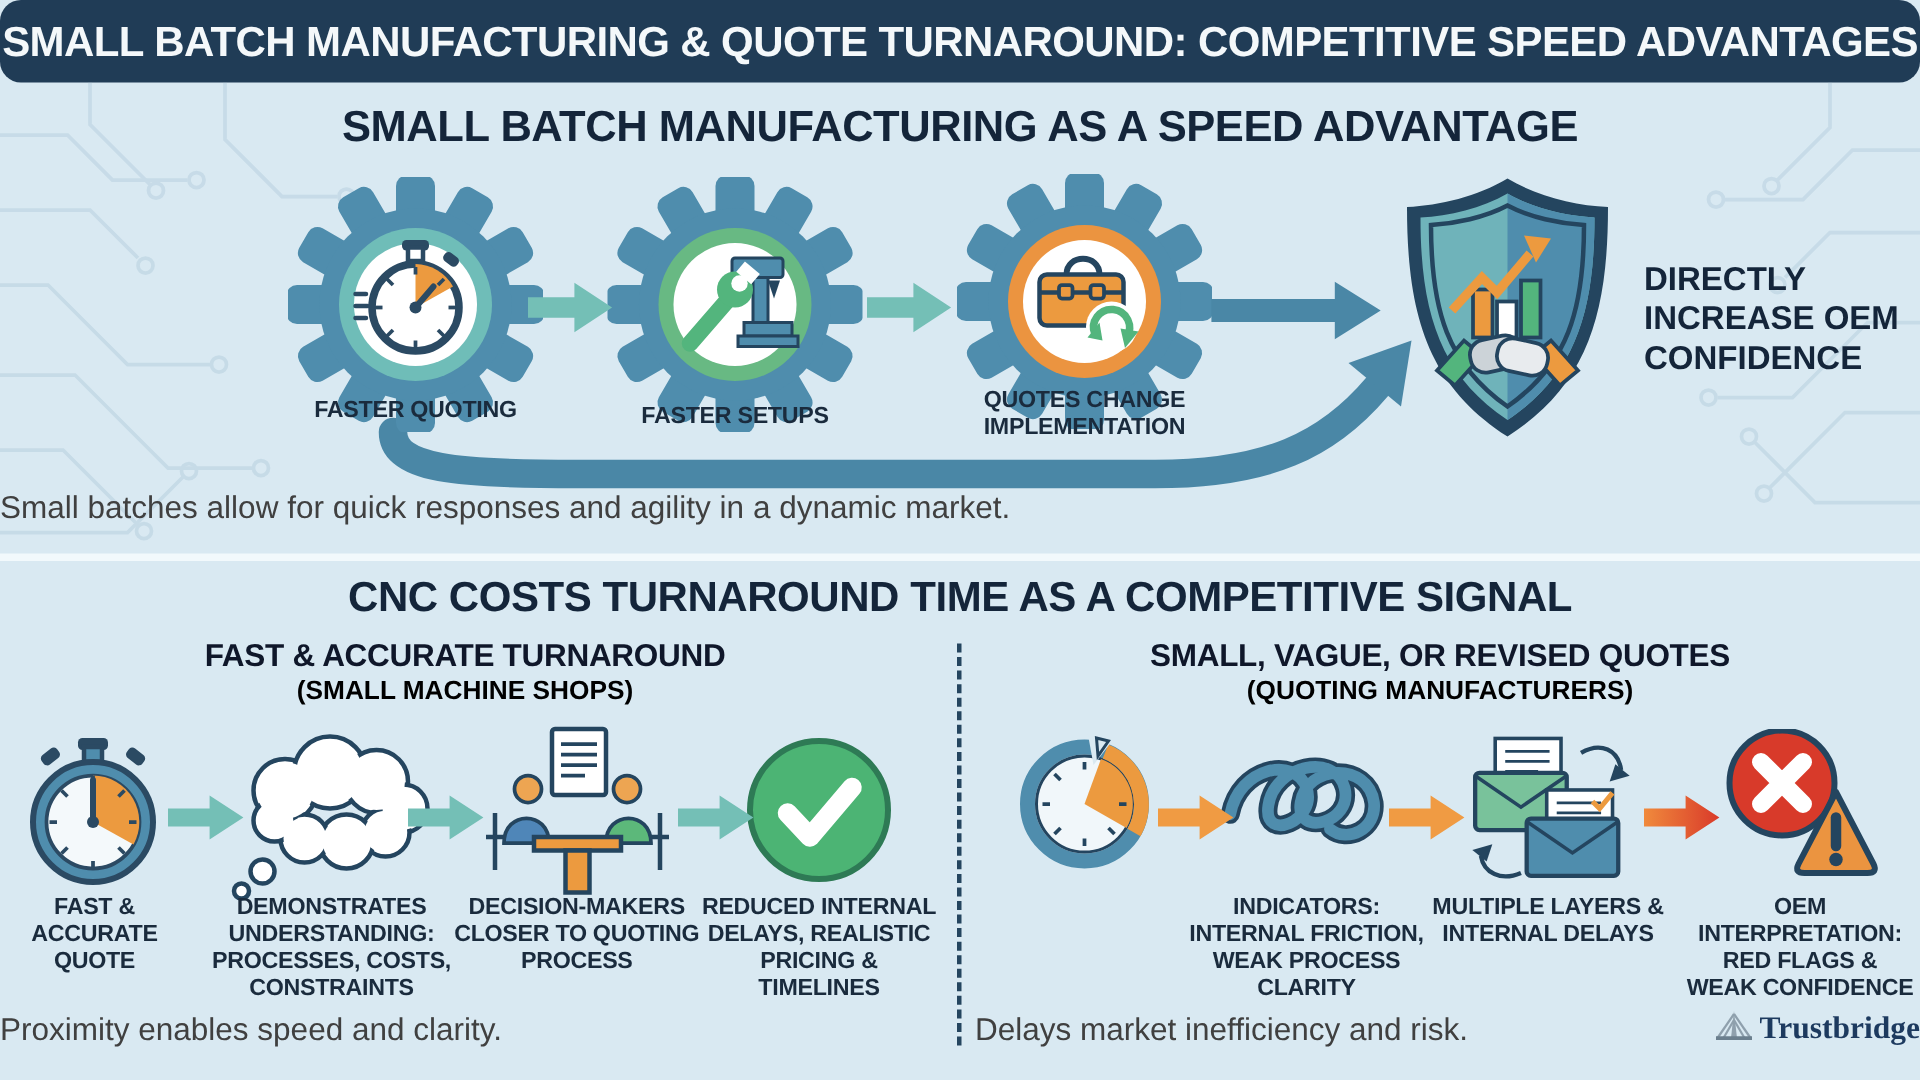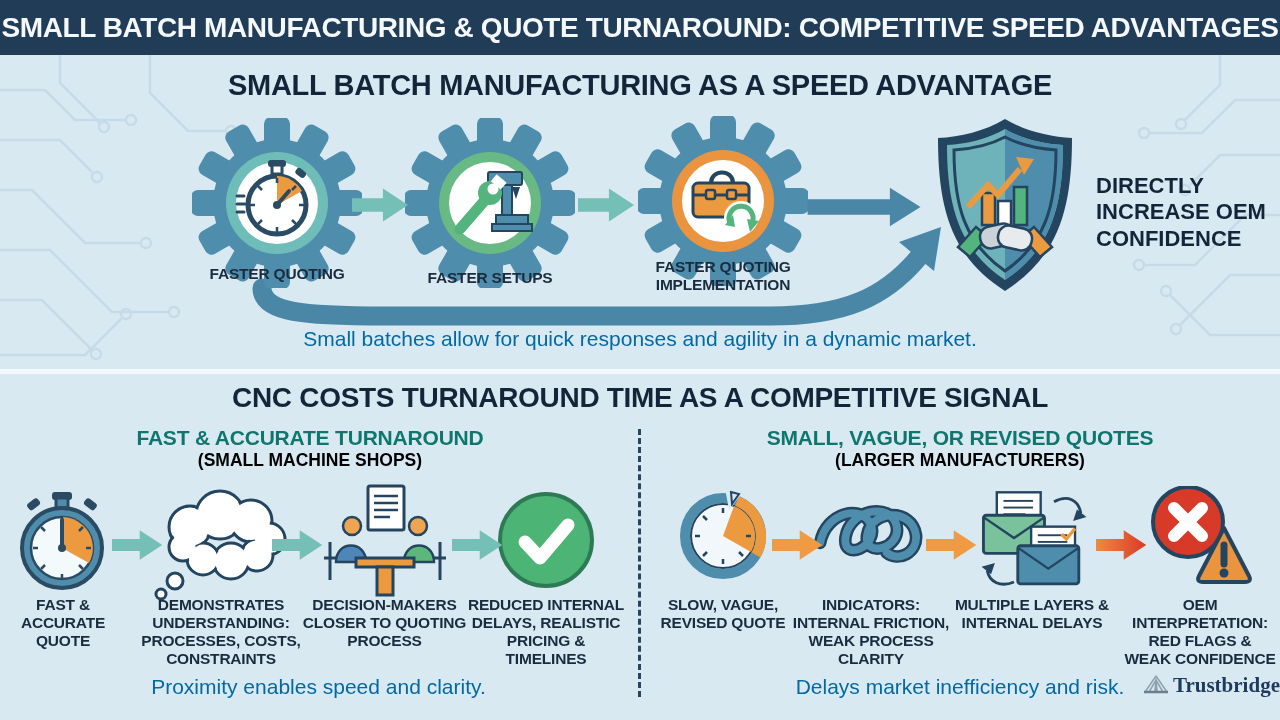--- a/index.html
+++ b/index.html
@@ -1,33 +1,33 @@
 <!DOCTYPE html>
 <html><head>
 <meta charset="utf-8">
 <style>
   html,body{margin:0;padding:0;}
   .canvas{position:relative;width:1280px;height:720px;background:#d9e9f2;overflow:hidden;
           font-family:"Liberation Sans",sans-serif;color:#17283a;}
   .abs{position:absolute;}
   .header-bar{position:absolute;left:0;top:0;width:1280px;height:55px;background:#203c56;
-              display:flex;align-items:center;justify-content:center;}
+              display:flex;align-items:center;justify-content:center;border-radius:14px;}
   .header-bar span{color:#f4f8fa;font-size:28px;font-weight:700;letter-spacing:-0.4px;white-space:nowrap;}
   .section{position:absolute;left:0;width:1280px;overflow:hidden;}
   .sec-top{top:55px;height:314px;}
   .sec-divider{position:absolute;left:0;top:369px;width:1280px;height:5px;background:#f2f9fc;}
   .sec-bottom{top:374px;height:346px;}
   .sec-title{position:absolute;left:0;width:1280px;text-align:center;font-weight:700;
              font-size:29px;letter-spacing:-0.3px;color:#14253a;}
   .step-label{position:absolute;text-align:center;font-weight:700;font-size:15.5px;
               line-height:1.16;letter-spacing:-0.2px;color:#1a2b3d;}
   .col-head{position:absolute;text-align:center;font-weight:700;font-size:21px;
-            letter-spacing:-0.2px;color:#0f766e;}
+            letter-spacing:-0.2px;color:#0f172a;}
   .col-sub{position:absolute;text-align:center;font-weight:700;font-size:17.5px;color:#000000;}
-  .caption{position:absolute;text-align:center;font-size:21px;color:#0369a1;}
+  .caption{position:absolute;font-size:21px;color:#404040;}
   .outcome{position:absolute;font-weight:700;font-size:22px;line-height:1.2;color:#14253a;}
   .vdash{position:absolute;width:0;border-left:3px dashed #24455f;}
   .brand{position:absolute;display:flex;align-items:center;gap:4px;}
   .brand span{font-family:"Liberation Serif",serif;font-weight:700;font-size:21px;color:#1d3a5f;}
   svg{display:block;}
 </style>
 </head>
 <body>
 
 <div class="canvas">
@@ -211,40 +211,40 @@
       <polyline points="38,92 58,70 68,80 90,54" fill="none" stroke="#ec9a3f" stroke-width="6"></polyline>
       <polygon points="86,42 104,44 94,60" fill="#ec9a3f"></polygon>
       <polygon points="28,132 46,112 58,122 40,142" fill="#53b57d" stroke="#24455f" stroke-width="2.5"></polygon>
       <polygon points="122,132 104,112 92,122 110,142" fill="#ec9a3f" stroke="#24455f" stroke-width="2.5"></polygon>
       <rect x="50" y="110" width="34" height="22" rx="10" fill="#ccd3d8" stroke="#24455f" stroke-width="2.5" transform="rotate(-12 67 121)"></rect>
       <rect x="68" y="112" width="34" height="22" rx="10" fill="#e8ebee" stroke="#24455f" stroke-width="2.5" transform="rotate(12 85 123)"></rect>
     </svg>
 
     <div class="step-label" style="left:177px;top:210px;width:200px">FASTER QUOTING</div>
     <div class="step-label" style="left:390px;top:214px;width:200px">FASTER SETUPS</div>
-    <div class="step-label" style="left:638px;top:203px;width:170px">FASTER QUOTING IMPLEMENTATION</div>
+    <div class="step-label" style="left:638px;top:203px;width:170px">QUOTES CHANGE IMPLEMENTATION</div>
 
     <div class="outcome" style="left:1096px;top:118px;width:170px">DIRECTLY INCREASE OEM CONFIDENCE</div>
 
     <div class="caption" style="left:0;top:272px;width:1280px">Small batches allow for quick responses and agility in a dynamic market.</div>
   </div>
 
   <div class="sec-divider"></div>
 
   <div class="section sec-bottom">
 
     <div class="sec-title" style="top:8px;font-size:28px">CNC COSTS TURNAROUND TIME AS A COMPETITIVE SIGNAL</div>
 
     <div class="vdash" style="left:638px;top:55px;height:268px"></div>
 
     <div class="col-head" style="left:0;top:52px;width:620px">FAST &amp; ACCURATE TURNAROUND</div>
     <div class="col-sub" style="left:0;top:76px;width:620px">(SMALL MACHINE SHOPS)</div>
 
     <div class="col-head" style="left:650px;top:52px;width:620px">SMALL, VAGUE, OR REVISED QUOTES</div>
-    <div class="col-sub" style="left:650px;top:76px;width:620px">(LARGER MANUFACTURERS)</div>
+    <div class="col-sub" style="left:650px;top:76px;width:620px">(QUOTING MANUFACTURERS)</div>
 
     <svg class="abs" style="left:10px;top:112px" width="105" height="120" viewBox="-52 -58 105 120">
       <rect x="-10" y="-52" width="20" height="8" rx="3" fill="#2b4a63"></rect>
       <rect x="-6" y="-46" width="12" height="10" fill="#4f8dad" stroke="#2b4a63" stroke-width="3"></rect>
       <rect x="22" y="-44" width="13" height="8" rx="3" fill="#2b4a63" transform="rotate(38 28 -40)"></rect>
       <rect x="-35" y="-44" width="13" height="8" rx="3" fill="#2b4a63" transform="rotate(-38 -28 -40)"></rect>
       <circle cx="0" cy="4" r="40" fill="#4f8dad" stroke="#2b4a63" stroke-width="4"></circle>
       <circle cx="0" cy="4" r="31" fill="#f4f9fb" stroke="#2b4a63" stroke-width="2.5"></circle>
       <path d="M0,4 L0,-27 A31,31 0 0 1 27,19 Z" fill="#ec9a3f"></path>
       <g stroke="#2b4a63" stroke-width="2.5">
@@ -397,21 +397,20 @@
     <svg class="abs" style="left:1096px;top:152px" width="52" height="38" viewBox="0 0 60 40">
       <defs>
           <linearGradient id="redg" x1="0" y1="0" x2="1" y2="0">
         <stop offset="0" stop-color="#f08a3c"></stop>
             <stop offset="1" stop-color="#d93a2a"></stop>
       </linearGradient>
         </defs>
       <polygon points="0,13 32,13 32,3 58,20 32,37 32,27 0,27" fill="url(#redg)"></polygon>
     </svg>
 
-    <div class="step-label" style="left:650px;top:222px;width:146px">SLOW, VAGUE, REVISED QUOTE</div>
     <div class="step-label" style="left:790px;top:222px;width:162px">INDICATORS: INTERNAL FRICTION, WEAK PROCESS CLARITY</div>
     <div class="step-label" style="left:1124px;top:222px;width:152px">OEM INTERPRETATION: RED FLAGS &amp; WEAK CONFIDENCE</div>
     <div class="step-label" style="left:948px;top:222px;width:168px">MULTIPLE LAYERS &amp; INTERNAL DELAYS</div>
 
     <div class="caption" style="left:650px;top:301px;width:620px">Delays market inefficiency and risk.</div>
 
     <div class="brand" style="left:1143px;top:298px">
       <svg width="26" height="26" viewBox="0 0 26 26">
         <path d="M13,2 L15,20 L11,20 Z" fill="#8fa0ad"></path>
         <g stroke="#8fa0ad" stroke-width="1.5">

